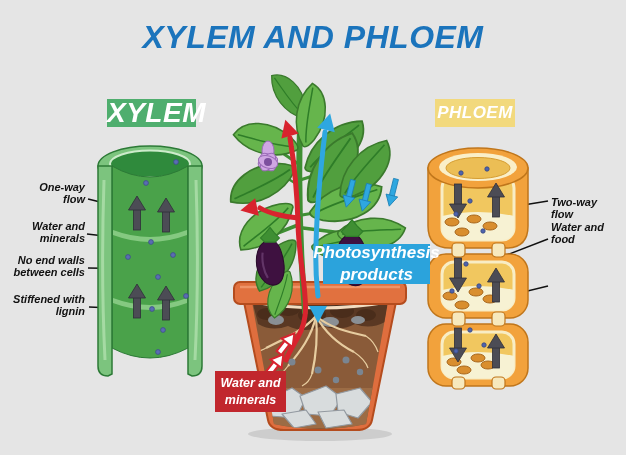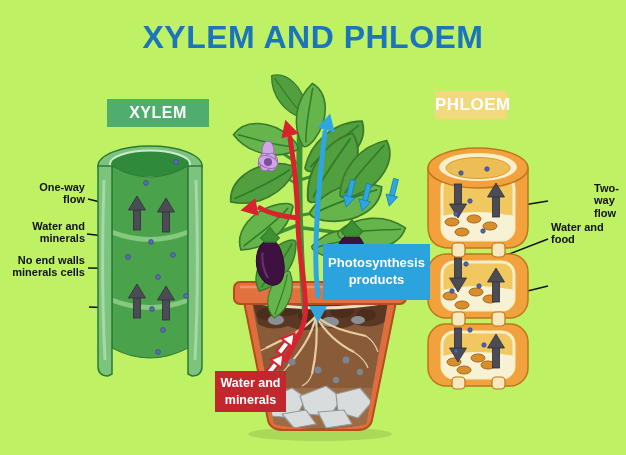--- a/index.html
+++ b/index.html
@@ -1,41 +1,41 @@
 <!DOCTYPE html>
 <html style="--title-blue: #1B74BC; --xylem-green: #4FAE6E; --phloem-yellow: #F2D97D; --photosynthesis-blue: #2BA3DC; --water-red: #C1272D; --label-black: #111111; --xylem-tube-green: #7CC47E; --phloem-tube-orange: #F2A23C; --pot-terracotta: #DF6E3E;"><head>
 <meta charset="utf-8">
 <style>
   html,body{margin:0;padding:0;background:#fff;}
   .canvas{
-    position:relative;width:626px;height:455px;background:#bef264;
-    font-family:"Liberation Sans",sans-serif;overflow:hidden;
+    position:relative;width:626px;height:455px;background:#e5e5e5;
+    font-family:"Liberation Sans",sans-serif;overflow:hidden;font-style:italic;
   }
   .stage{position:absolute;left:0;top:0;width:626px;height:455px;}
   .title{
     position:absolute;left:0;right:0;top:19px;text-align:center;
     font-size:32px;font-weight:bold;letter-spacing:.5px;
     color:var(--title-blue,#1B74BC);
   }
   .hdr{
     position:absolute;height:28px;color:#fff;font-weight:bold;
     text-align:center;line-height:28px;letter-spacing:.5px;
   }
-  .hdr-xylem{left:107px;top:99px;width:102px;font-size:16px;background:var(--xylem-green,#4FAE6E);}
-  .hdr-phloem{left:435px;top:91px;width:72px;font-size:17px;background:var(--phloem-yellow,#F2D97D);}
+  .hdr-xylem{left:107px;top:99px;width:89px;font-size:28px;background:var(--xylem-green,#4FAE6E);}
+  .hdr-phloem{left:435px;top:99px;width:80px;font-size:17px;background:var(--phloem-yellow,#F2D97D);}
   .lbl{
     position:absolute;font-size:11px;font-weight:bold;line-height:1.12;
     color:var(--label-black,#111);white-space:pre-line;
   }
   .lbl.r{text-align:right;}
   .callout{
     position:absolute;color:#fff;font-weight:bold;text-align:center;
     white-space:pre-line;display:flex;align-items:center;justify-content:center;
   }
-  .callout-photo{left:323px;top:244px;width:107px;height:56px;font-size:13px;line-height:1.3;background:var(--photosynthesis-blue,#2BA3DC);}
+  .callout-photo{left:323px;top:244px;width:107px;height:40px;font-size:17px;line-height:1.3;background:var(--photosynthesis-blue,#2BA3DC);}
   .callout-water{left:215px;top:371px;width:71px;height:41px;font-size:12.5px;line-height:1.3;background:var(--water-red,#C1272D);}
 </style>
 </head>
 <body>
 
 <div class="canvas">
 
   <svg class="stage" viewBox="0 0 626 455">
     <defs>
       <g id="arr">
@@ -289,23 +289,25 @@
   <div class="title">XYLEM AND PHLOEM</div>
 
   <div class="hdr hdr-xylem">XYLEM</div>
   <div class="hdr hdr-phloem">PHLOEM</div>
 
   <div class="lbl r" style="right:541px;top:181px;">One-way
 flow</div>
   <div class="lbl r" style="right:541px;top:220px;">Water and
 minerals</div>
   <div class="lbl r" style="right:541px;top:254px;">No end walls
-minerals cells</div>
-
-  <div class="lbl" style="left:551px;top:182px;margin-left:43px;">Two-way
+between cells</div>
+  <div class="lbl r" style="right:541px;top:293px;">Stiffened with
+lignin</div>
+
+  <div class="lbl" style="left:551px;top:196px;">Two-way
 flow</div>
   <div class="lbl" style="left:551px;top:221px;">Water and
 food</div>
 
   <div class="callout callout-photo">Photosynthesis
 products</div>
   <div class="callout callout-water">Water and
 minerals</div>
 
 </div>

